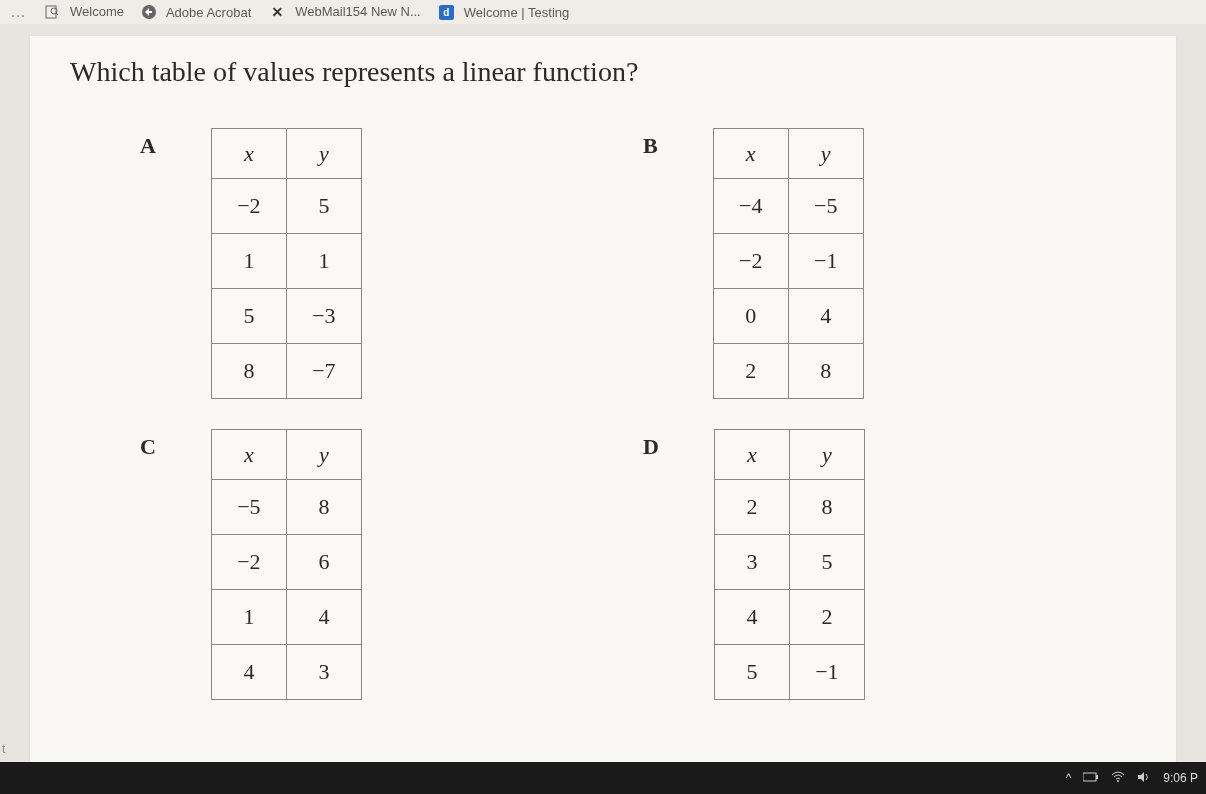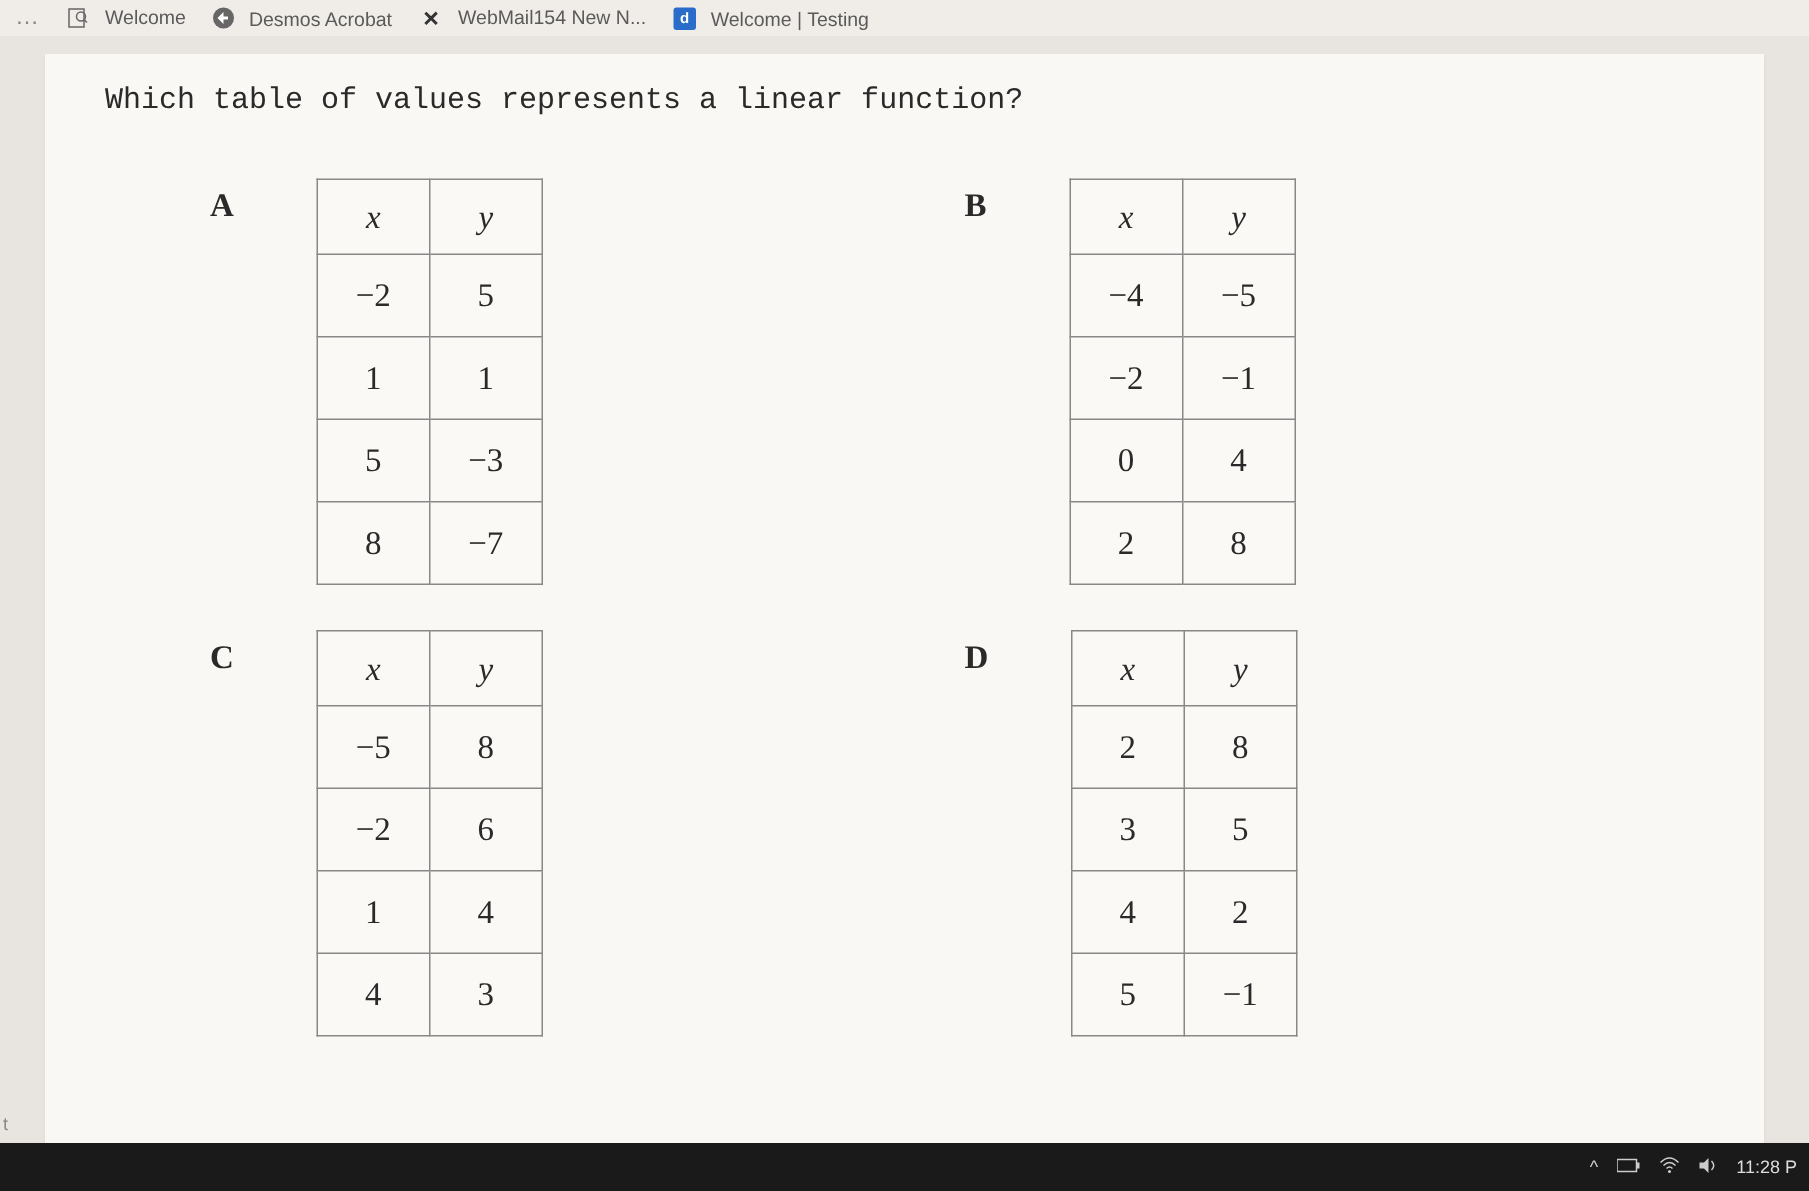--- a/index.html
+++ b/index.html
@@ -70,23 +70,23 @@
       border-radius: 2px;
     }
     .content-area {
       background: #faf8f4;
       margin: 12px 30px 0 30px;
       min-height: 740px;
       padding: 20px 50px;
       box-shadow: 0 1px 3px rgba(0,0,0,0.05);
     }
     .question-text {
-      font-size: 20px;
+      font-size: 28px;
       color: #2a2a2a;
-      font-family: Liberation Mono, monospace;
+      font-family: Liberation Serif, serif;
       margin-bottom: 40px;
       margin-left: -10px;
     }
     .tables-grid {
       display: grid;
       grid-template-columns: 1fr 1fr;
       gap: 30px 80px;
       padding: 0 60px;
     }
     .table-block {
@@ -168,21 +168,21 @@
         </svg>
     </span>
     <span>Welcome</span>
   </div>
   <div class="bookmark-item">
     <span class="bookmark-icon icon-circle">
       <svg width="10" height="10" viewBox="0 0 10 10">
           <path d="M5 1 L1 5 L5 9 L5 6 L8 6 L8 4 L5 4 Z" fill="#fff"></path>
         </svg>
     </span>
-    <span>Desmos Acrobat</span>
+    <span>Adobe Acrobat</span>
   </div>
   <div class="bookmark-item">
     <span class="bookmark-icon icon-x">✕</span>
     <span>WebMail154 New N...</span>
   </div>
   <div class="bookmark-item">
     <span class="bookmark-icon icon-d">d</span>
     <span>Welcome | Testing</span>
   </div>
 </div>
@@ -323,15 +323,15 @@
           <path d="M1 4 Q7 -2 13 4 M3 6 Q7 2 11 6 M5 8 Q7 6 9 8" fill="none" stroke="#ccc" stroke-width="1"></path>
           <circle cx="7" cy="10" r="1" fill="#ccc"></circle>
         </svg>
     </span>
     <span class="tray-icon">
       <svg width="14" height="12" viewBox="0 0 14 12">
           <path d="M1 4 L4 4 L7 1 L7 11 L4 8 L1 8 Z" fill="#ccc"></path>
           <path d="M9 3 Q12 6 9 9" fill="none" stroke="#ccc" stroke-width="1"></path>
         </svg>
     </span>
-    <span>11:28 P</span>
+    <span>9:06 P</span>
   </div>
 </div>
 
 </body></html>

